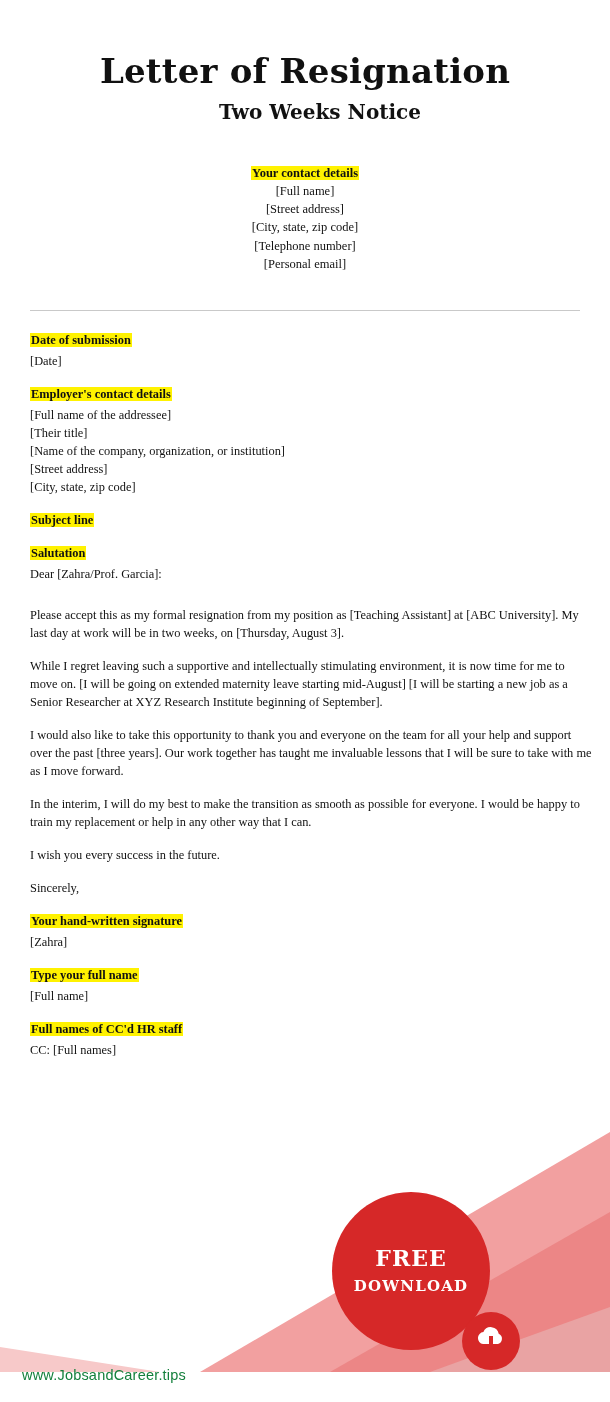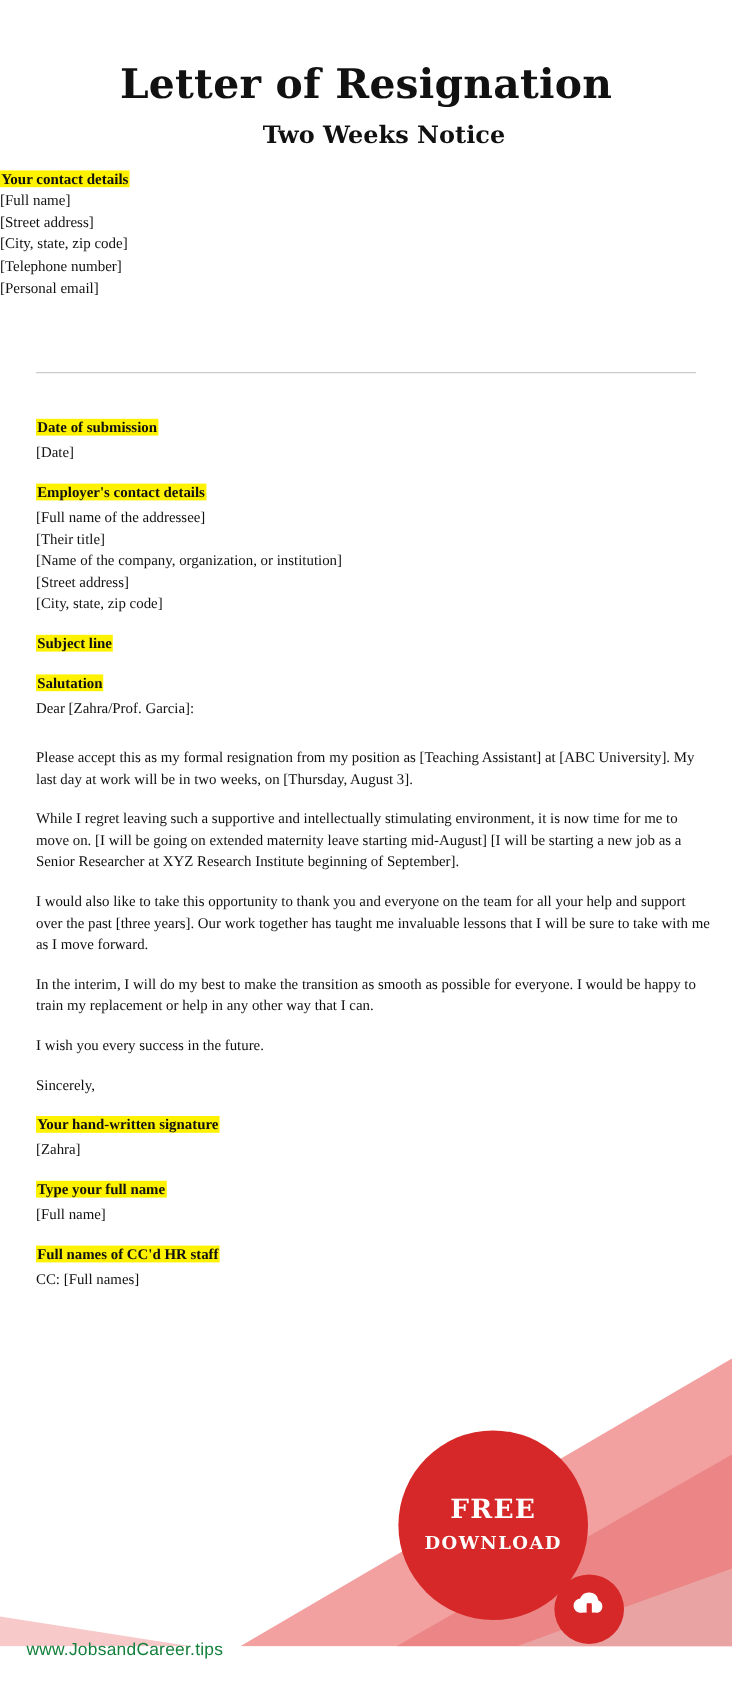--- a/index.html
+++ b/index.html
@@ -37,21 +37,22 @@
     font-family: "DejaVu Serif", serif;
     font-size: 20px;
     font-weight: bold;
     margin: 9px 0 0 0;
     line-height: 1.2;
     padding-left: 30px;
   }
 
   
   .contact-block {
-    margin-top: 16px;
+    text-align: center;
+    margin-top: 40px;
     font-size: 12.5px;
     line-height: 1.45;
   }
   .contact-block .hl {
     font-weight: bold;
     font-size: 12.5px;
   }
   .contact-line { display: block; }
 
   
@@ -65,21 +66,20 @@
   }
 
   
   .body-wrap {
     position: absolute;
     left: 30px;
     top: 332px;
     width: 562px;
     font-size: 12.4px;
     line-height: 1.45;
-    margin-top: 16px;
   }
 
   .hl {
     background: #fff200;
     font-weight: bold;
     padding: 0 1px;
     display: inline;
   }
 
   .section { margin-bottom: 15px; }

